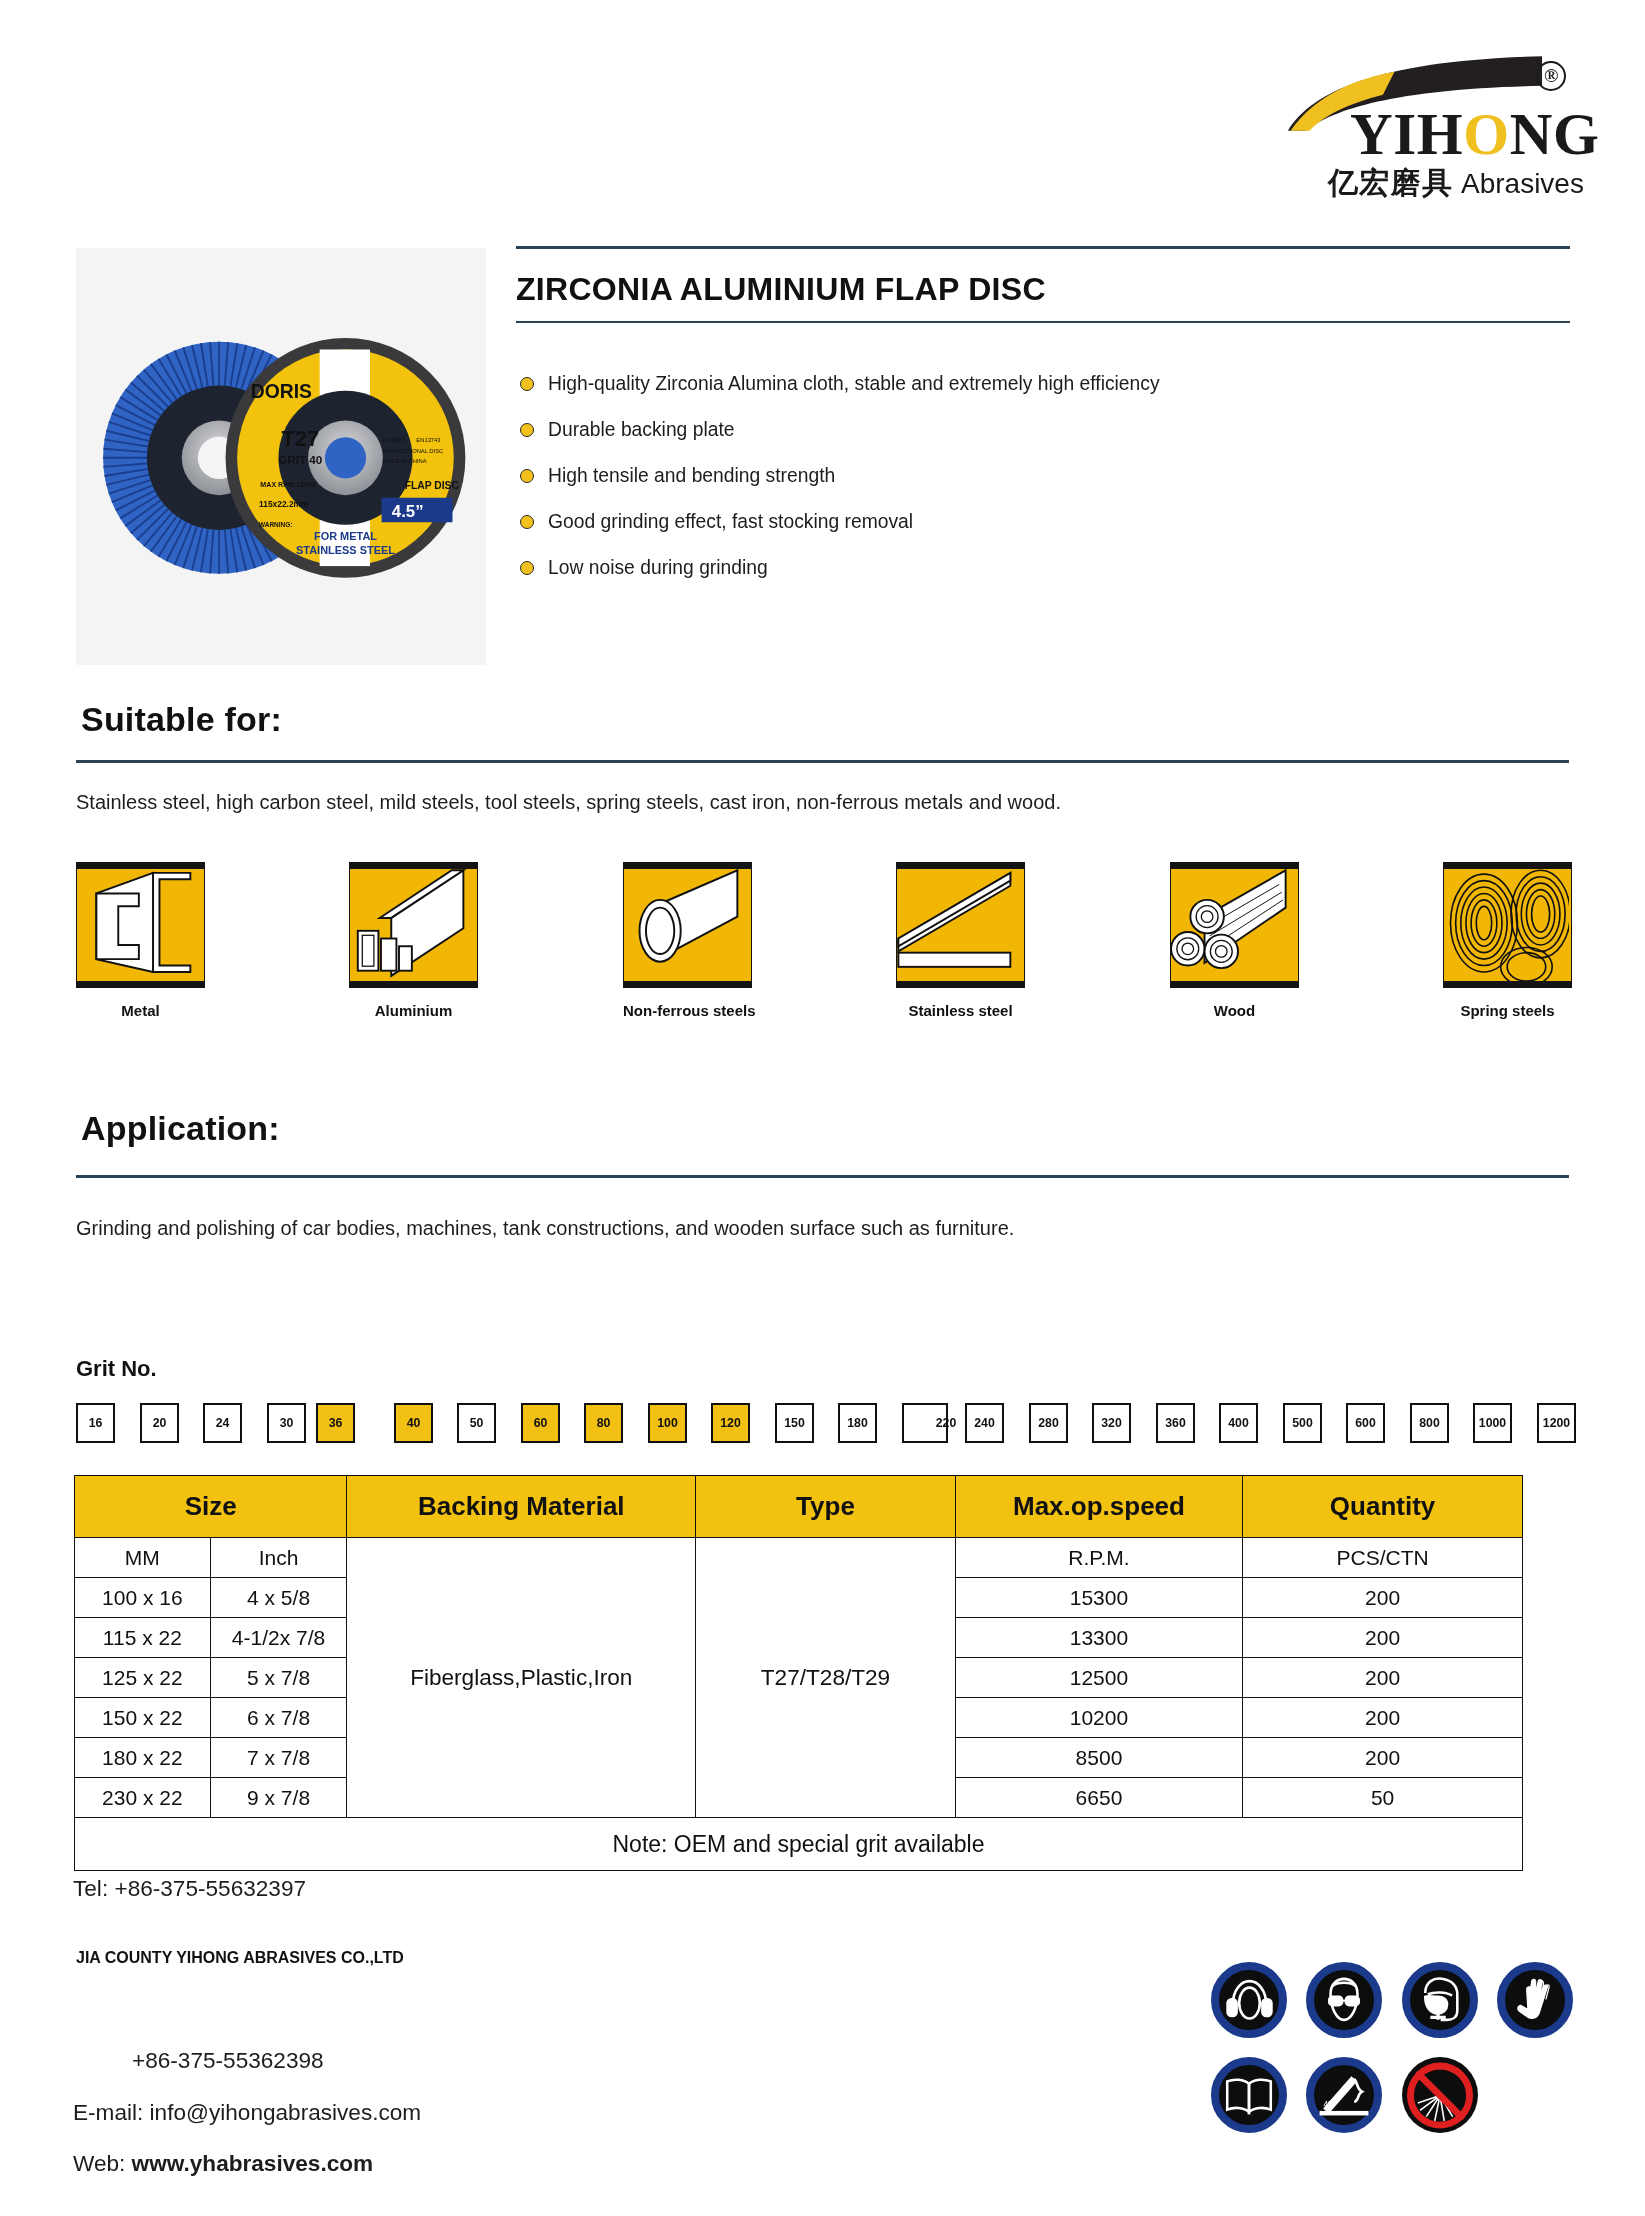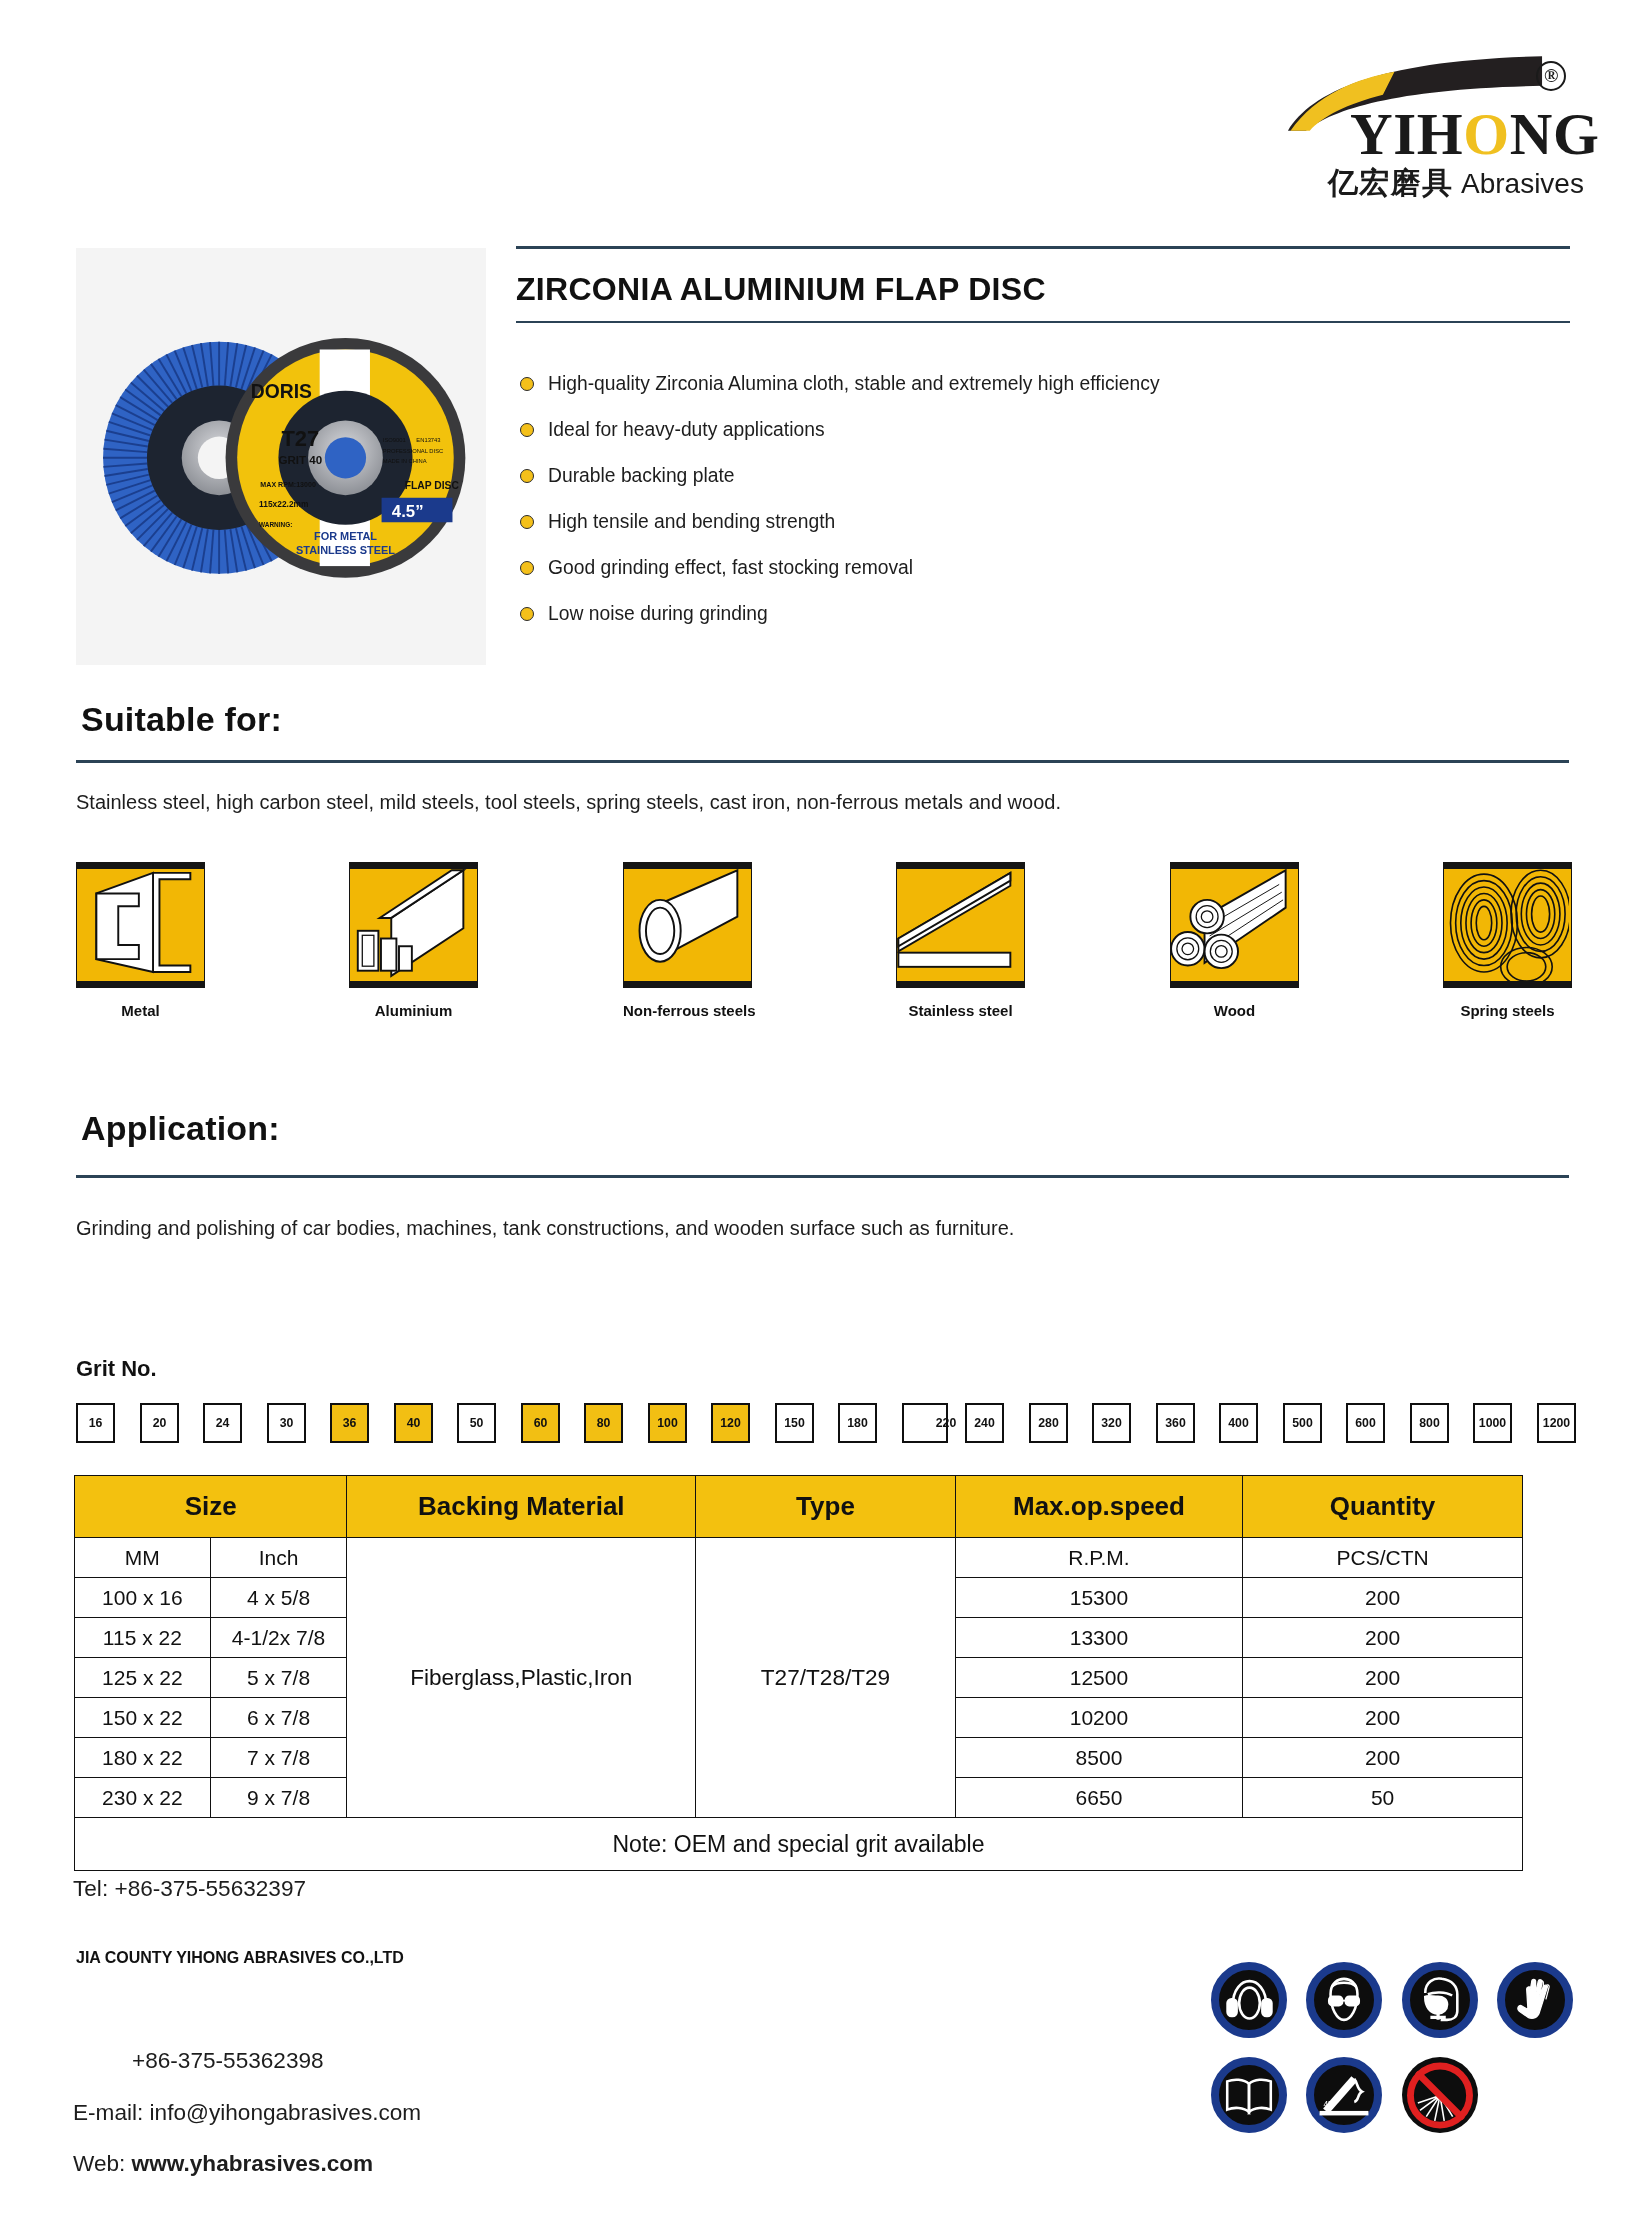--- a/index.html
+++ b/index.html
@@ -235,24 +235,20 @@
   <div class="prod-title">ZIRCONIA ALUMINIUM FLAP DISC</div>
   <div class="title-rule-bot"></div>
 
   <div class="features">
     <div class="feat">
       <span class="dot"></span>
       <span class="txt">High-quality Zirconia Alumina cloth, stable and extremely high efficiency</span>
     </div>
     <div class="feat">
       <span class="dot"></span>
-      <span class="txt">Ideal for heavy-duty applications</span>
-    </div>
-    <div class="feat">
-      <span class="dot"></span>
       <span class="txt">Durable backing plate</span>
     </div>
     <div class="feat">
       <span class="dot"></span>
       <span class="txt">High tensile and bending strength</span>
     </div>
     <div class="feat">
       <span class="dot"></span>
       <span class="txt">Good grinding effect, fast stocking removal</span>
     </div>
@@ -365,21 +361,21 @@
   <div class="sec-head" style="left:81px; top:1109px;">Application:</div>
   <div class="sec-rule" style="top:1175px;"></div>
   <div class="sec-body" style="top:1217px;">Grinding and polishing of car bodies, machines, tank constructions, and wooden surface such as furniture.</div>
 
   <div class="grit-title">Grit No.</div>
   <div class="grit-row" id="grit-row">
       <div class="grit-box" style="left: 0px;">16</div>
       <div class="grit-box" style="left: 64px;">20</div>
       <div class="grit-box" style="left: 127px;">24</div>
       <div class="grit-box" style="left: 191px;">30</div>
-      <div class="grit-box on" style="left: 254px; text-align: right;">36</div>
+      <div class="grit-box on" style="left: 240px; text-align: right;">36</div>
       <div class="grit-box on" style="left: 318px;">40</div>
       <div class="grit-box" style="left: 381px;">50</div>
       <div class="grit-box on" style="left: 445px;">60</div>
       <div class="grit-box on" style="left: 508px;">80</div>
       <div class="grit-box on" style="left: 572px;">100</div>
       <div class="grit-box on" style="left: 635px;">120</div>
       <div class="grit-box" style="left: 699px;">150</div>
       <div class="grit-box" style="left: 762px;">180</div>
       <div class="grit-box" style="left: 826px; padding-left: 42px;">220</div>
       <div class="grit-box" style="left: 889px;">240</div>

